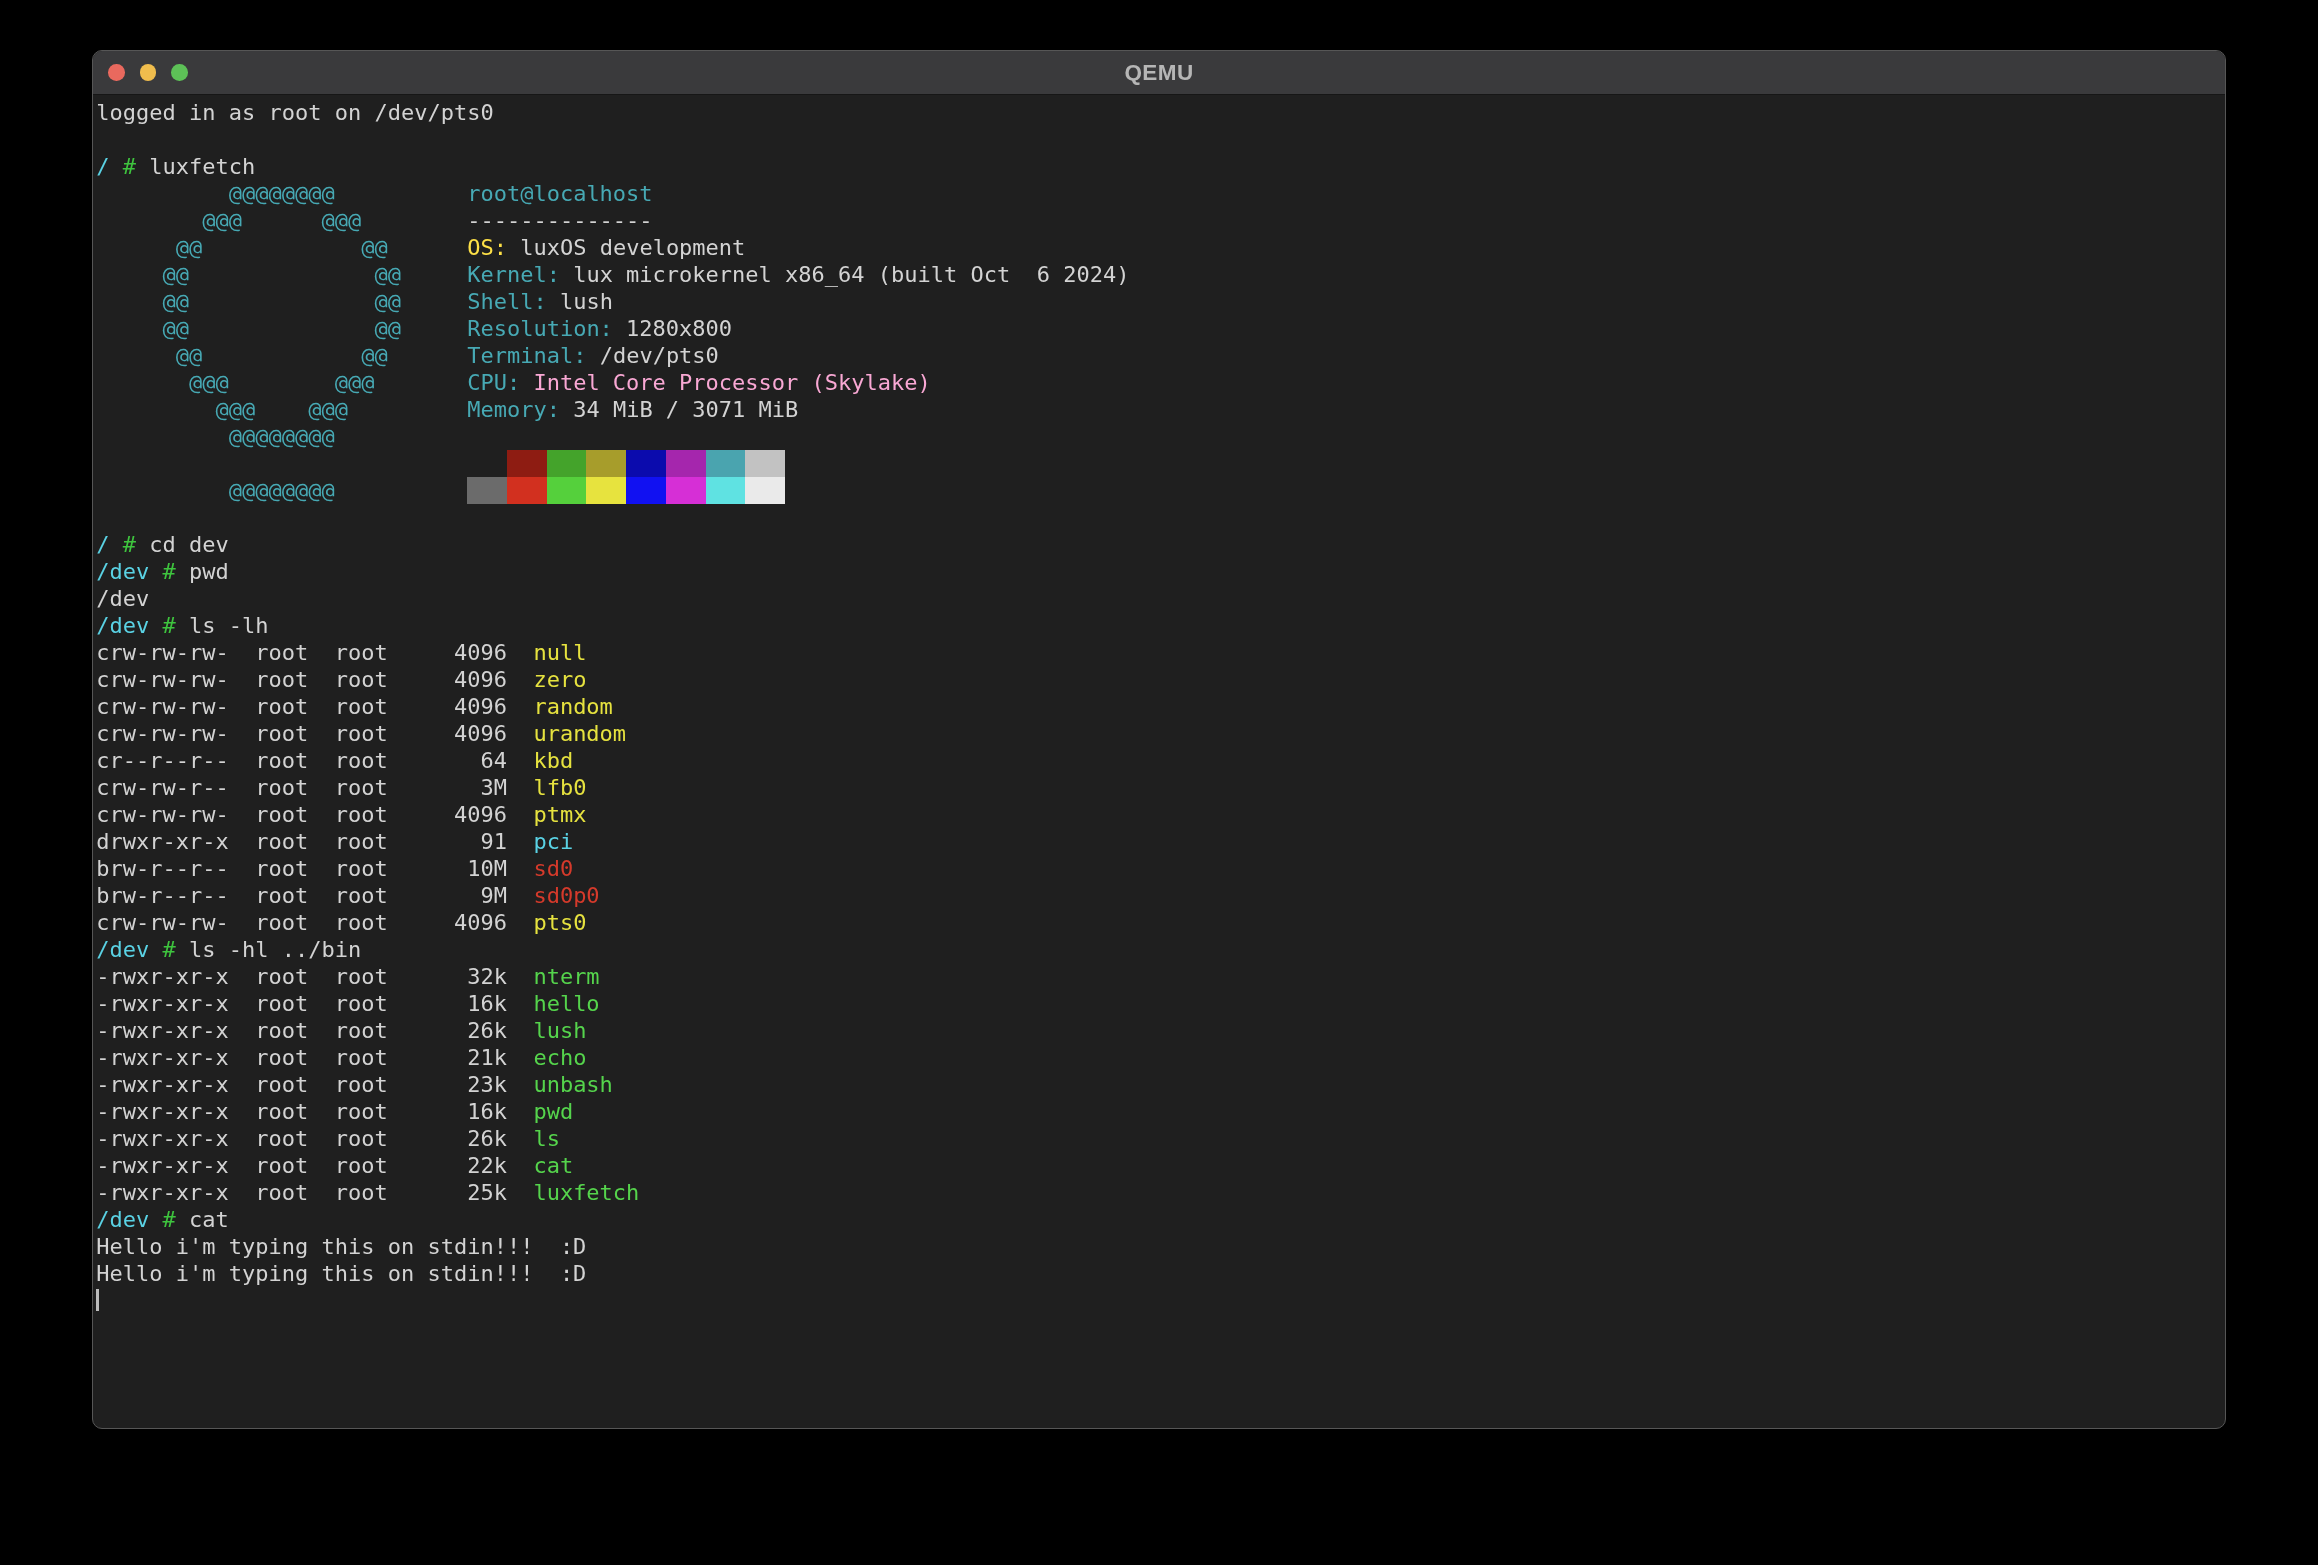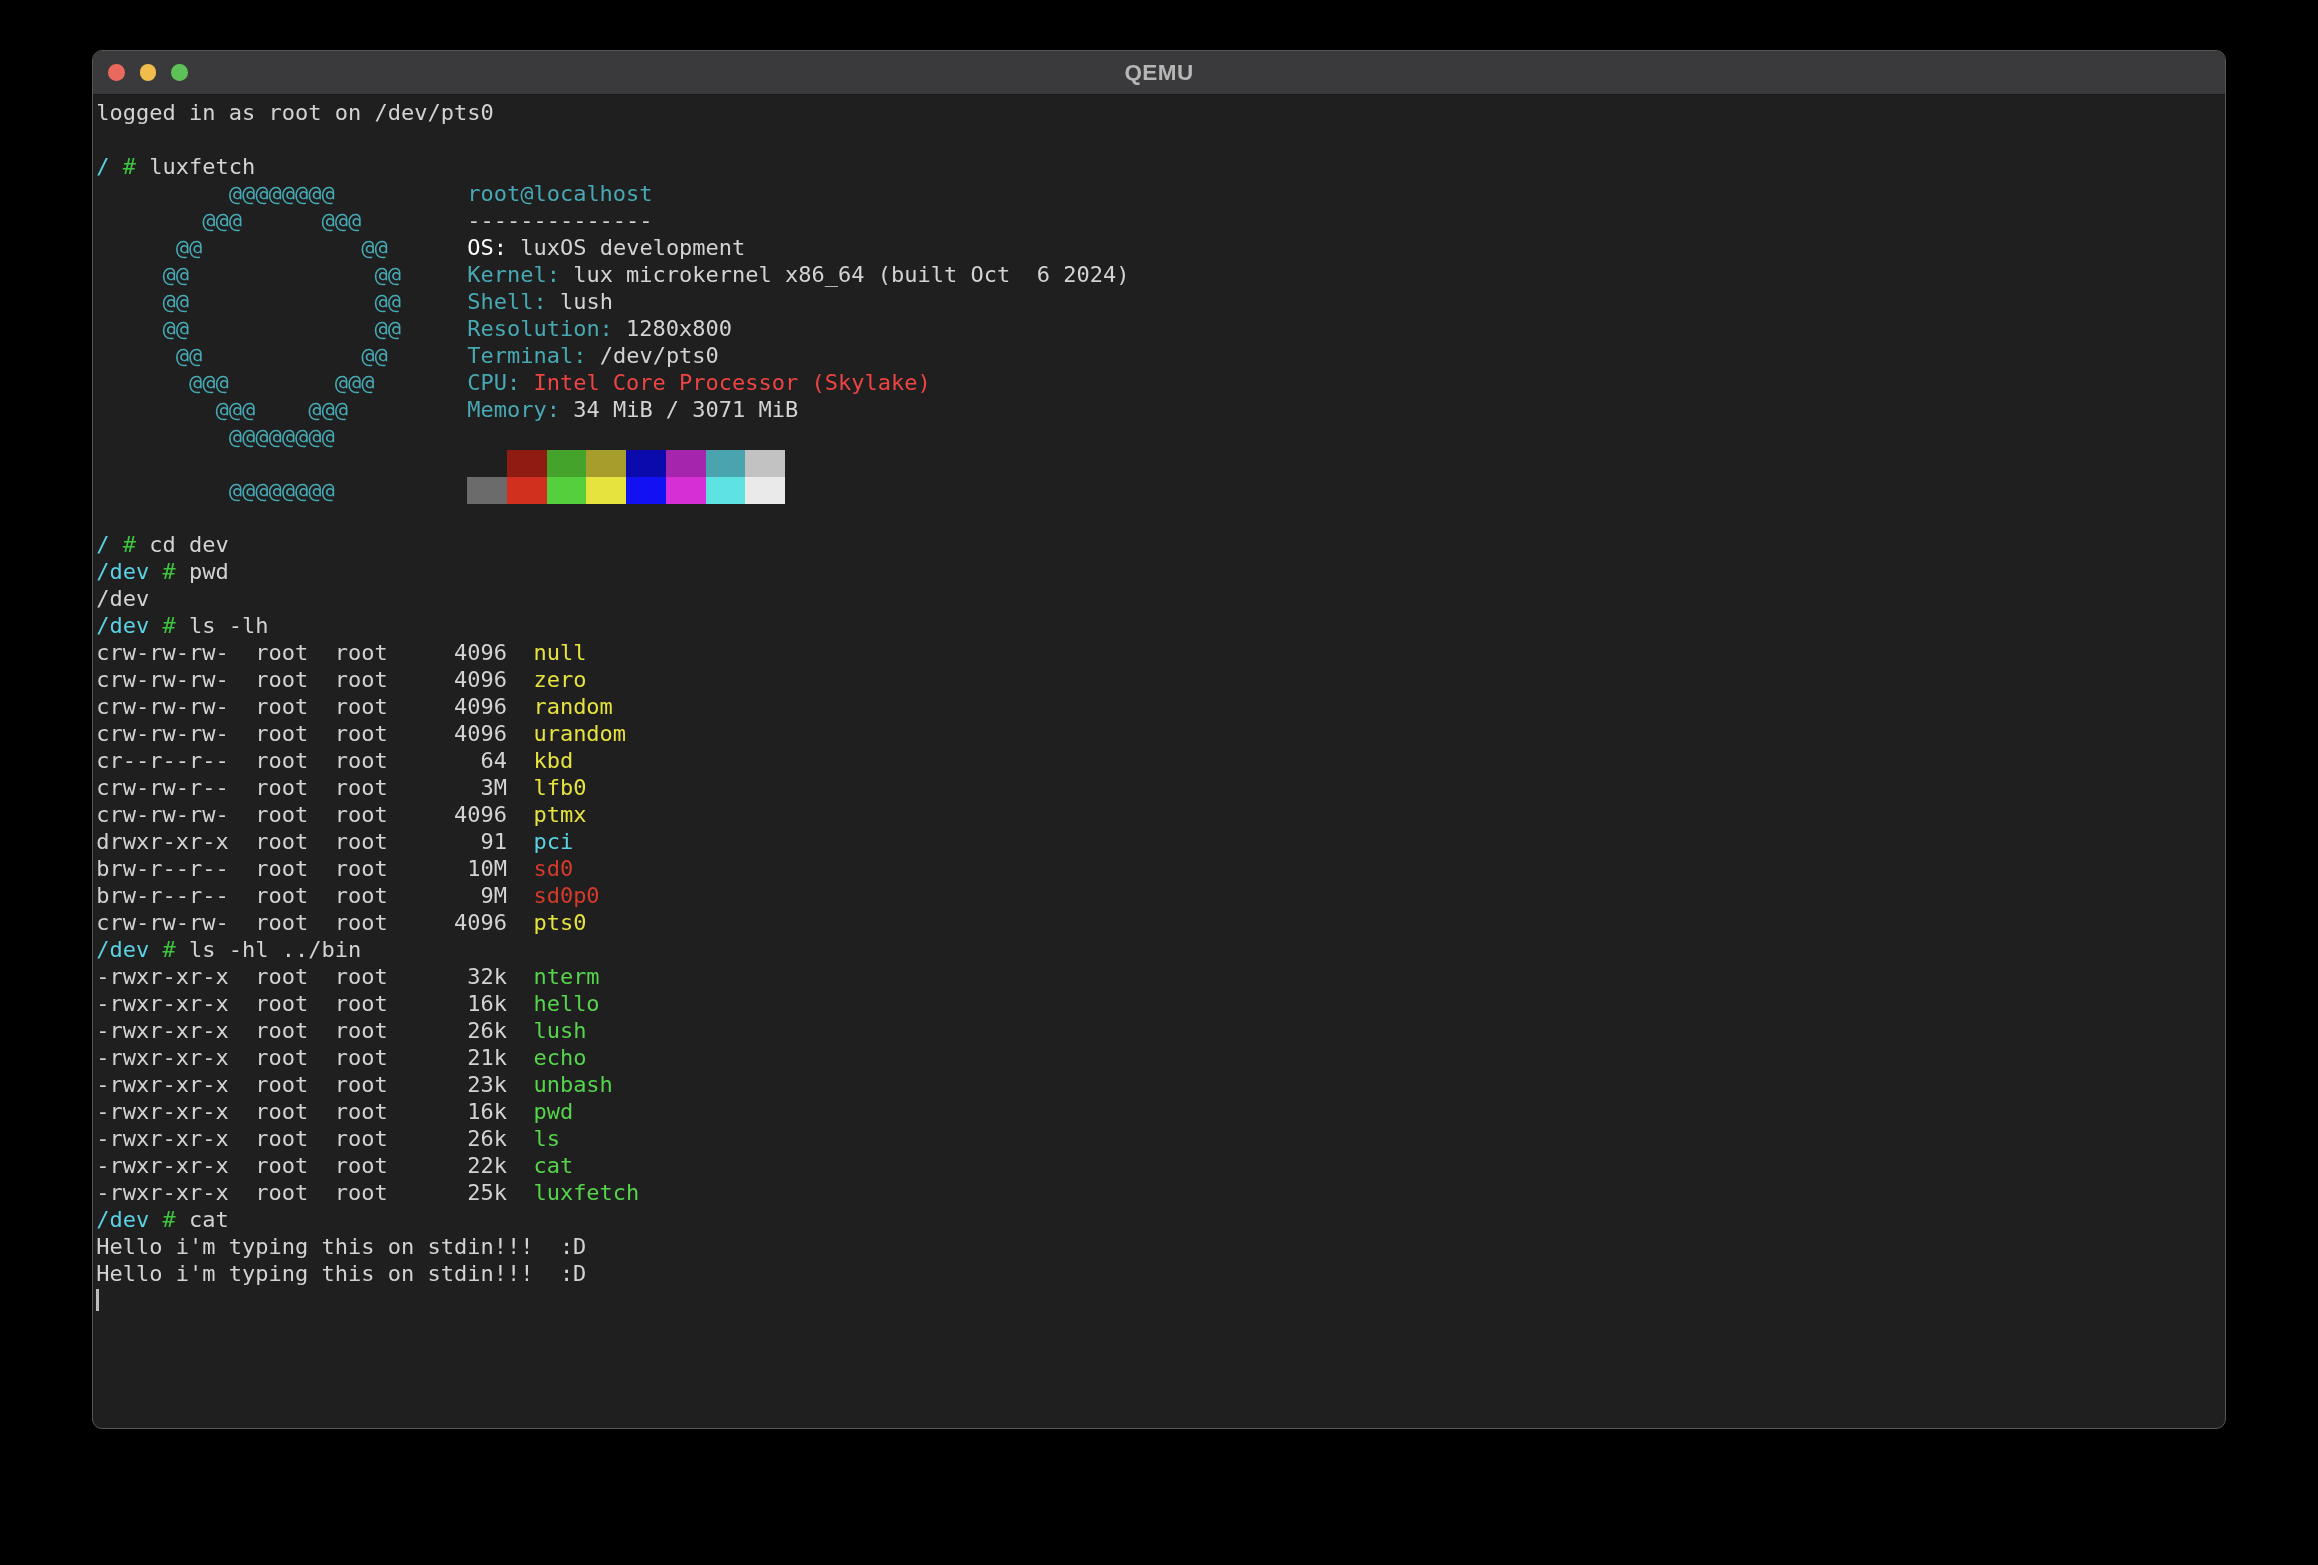--- a/index.html
+++ b/index.html
@@ -46,26 +46,26 @@
       <span class="light" style="background: rgb(93, 193, 87);"></span>
     </div>
     <div class="title">QEMU</div>
   </div>
   <div class="screen" style="background: rgb(31, 31, 31); color: rgb(211, 211, 211);">
       <div class="line"><span style="color: rgb(211, 211, 211);">logged in as root on /dev/pts0</span></div>
       <div class="line"></div>
       <div class="line"><span style="color: rgb(90, 210, 228);">/</span><span style="color: rgb(62, 196, 62);"> #</span><span style="color: rgb(211, 211, 211);"> luxfetch</span></div>
       <div class="line"><span style="color: rgb(71, 169, 180);">          @@@@@@@@</span><span style="color: rgb(211, 211, 211);">          </span><span style="color: rgb(71, 169, 180);">root@localhost</span></div>
       <div class="line"><span style="color: rgb(71, 169, 180);">        @@@      @@@</span><span style="color: rgb(211, 211, 211);">        </span><span style="color: rgb(211, 211, 211);">--------------</span></div>
-      <div class="line"><span style="color: rgb(71, 169, 180);">      @@            @@</span><span style="color: rgb(211, 211, 211);">      </span><span style="color: #ffffff; text-align: right;">OS:</span><span style="color: rgb(211, 211, 211);"> luxOS development</span></div>
+      <div class="line"><span style="color: rgb(71, 169, 180);">      @@            @@</span><span style="color: rgb(211, 211, 211);">      </span><span style="color: #fde047; text-align: right;">OS:</span><span style="color: rgb(211, 211, 211);"> luxOS development</span></div>
       <div class="line"><span style="color: rgb(71, 169, 180);">     @@              @@</span><span style="color: rgb(211, 211, 211);">     </span><span style="color: rgb(71, 169, 180);">Kernel:</span><span style="color: rgb(211, 211, 211);"> lux microkernel x86_64 (built Oct  6 2024)</span></div>
       <div class="line"><span style="color: rgb(71, 169, 180);">     @@              @@</span><span style="color: rgb(211, 211, 211);">     </span><span style="color: rgb(71, 169, 180);">Shell:</span><span style="color: rgb(211, 211, 211);"> lush</span></div>
       <div class="line"><span style="color: rgb(71, 169, 180);">     @@              @@</span><span style="color: rgb(211, 211, 211);">     </span><span style="color: rgb(71, 169, 180);">Resolution:</span><span style="color: rgb(211, 211, 211);"> 1280x800</span></div>
       <div class="line"><span style="color: rgb(71, 169, 180);">      @@            @@</span><span style="color: rgb(211, 211, 211);">      </span><span style="color: rgb(71, 169, 180); margin-top: 32px;">Terminal:</span><span style="color: rgb(211, 211, 211);"> /dev/pts0</span></div>
-      <div class="line"><span style="color: rgb(71, 169, 180);">       @@@        @@@</span><span style="color: rgb(211, 211, 211);">       </span><span style="color: rgb(71, 169, 180);">CPU:</span><span style="color: #ef4444;"> Intel Core Processor (Skylake)</span></div>
+      <div class="line"><span style="color: rgb(71, 169, 180);">       @@@        @@@</span><span style="color: rgb(211, 211, 211);">       </span><span style="color: rgb(71, 169, 180);">CPU:</span><span style="color: #f9a8d4;"> Intel Core Processor (Skylake)</span></div>
       <div class="line"><span style="color: rgb(71, 169, 180);">         @@@    @@@</span><span style="color: rgb(211, 211, 211);">         </span><span style="color: rgb(71, 169, 180);">Memory:</span><span style="color: rgb(211, 211, 211);"> 34 MiB / 3071 MiB</span></div>
       <div class="line"><span style="color: rgb(71, 169, 180);">          @@@@@@@@</span></div>
       <div class="line"><span style="color: rgb(211, 211, 211);">                               </span><span class="block" style="background: rgb(142, 28, 18);">   </span><span class="block" style="background: rgb(68, 163, 43);">   </span><span class="block" style="background: rgb(167, 157, 43);">   </span><span class="block" style="background: rgb(11, 11, 173);">   </span><span class="block" style="background: rgb(165, 38, 173);">   </span><span class="block" style="background: rgb(74, 164, 175);">   </span><span class="block" style="background: rgb(194, 194, 194);">   </span></div>
       <div class="line"><span style="color: rgb(71, 169, 180);">          @@@@@@@@</span><span style="color: rgb(211, 211, 211);">          </span><span class="block" style="background: rgb(107, 107, 107);">   </span><span class="block" style="background: rgb(210, 48, 31);">   </span><span class="block" style="background: rgb(85, 208, 60);">   </span><span class="block" style="background: rgb(231, 227, 62);">   </span><span class="block" style="background: rgb(17, 17, 242);">   </span><span class="block" style="background: rgb(214, 47, 214);">   </span><span class="block" style="background: rgb(95, 226, 226);">   </span><span class="block" style="background: rgb(234, 234, 234);">   </span></div>
       <div class="line"></div>
       <div class="line"><span style="color: rgb(90, 210, 228);">/</span><span style="color: rgb(62, 196, 62);"> #</span><span style="color: rgb(211, 211, 211);"> cd dev</span></div>
       <div class="line"><span style="color: rgb(90, 210, 228);">/dev</span><span style="color: rgb(62, 196, 62);"> #</span><span style="color: rgb(211, 211, 211);"> pwd</span></div>
       <div class="line"><span style="color: rgb(211, 211, 211);">/dev</span></div>
       <div class="line"><span style="color: rgb(90, 210, 228);">/dev</span><span style="color: rgb(62, 196, 62);"> #</span><span style="color: rgb(211, 211, 211);"> ls -lh</span></div>
       <div class="line"><span style="color: rgb(211, 211, 211);">crw-rw-rw-  root  root     4096  </span><span style="color: rgb(230, 226, 63);">null</span></div>

